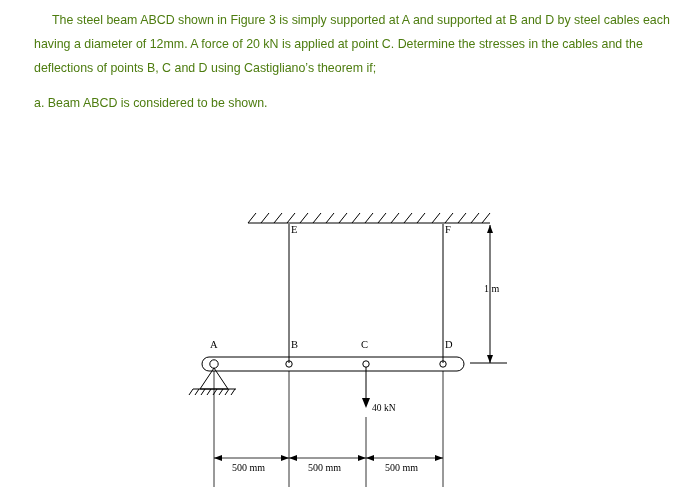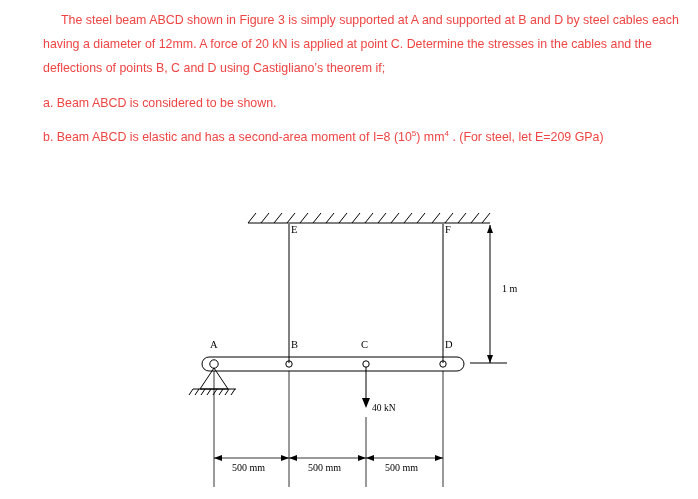--- a/index.html
+++ b/index.html
@@ -20,22 +20,21 @@
     width: 698px;
     height: 499px;
   }
   .problem-text {
     position: absolute;
     left: 34px;
     top: 8px;
     width: 636px;
     font-size: 12.4px;
     line-height: 1.95;
-    color: #ef4444;
-    margin-left: 9px;
+    color: #4d7c0f;
   }
   .para {
     margin: 0 0 10px 0;
   }
   .para.first {
     text-indent: 18px;
   }
   sup {
     font-size: 8px;
     vertical-align: super;
@@ -82,21 +81,20 @@
   }
 </style>
 </head>
 <body>
 
 <div id="page">
 
   <div class="problem-text">
     <p class="para first">The steel beam ABCD shown in Figure 3 is simply supported at A and supported at B and D by steel cables each having a diameter of 12mm. A force of 20 kN is applied at point C. Determine the stresses in the cables and the deflections of points B, C and D using Castigliano’s theorem if;</p>
     <p class="para">a. Beam ABCD is considered to be shown.</p>
-    <p class="para"><span>b. Beam ABCD is elastic and has a second-area moment of I=8 (10</span><sup>5</sup><span>) mm</span><sup>4</sup><span> . (For steel, let E=209 GPa)</span></p>
   </div>
 
   <div id="figure">
     <svg class="fig-svg" width="400" height="290" viewBox="0 0 400 290">
 
       <line x1="88" y1="18" x2="330" y2="18" stroke="#000" stroke-width="1"></line>
       <g stroke="#000" stroke-width="1">
         <line x1="88" y1="18" x2="96" y2="8"></line>
         <line x1="101" y1="18" x2="109" y2="8"></line>
         <line x1="114" y1="18" x2="122" y2="8"></line>
@@ -172,20 +170,20 @@
     </svg>
 
     <span class="fig-label" style="left:131px; top:19px;">E</span>
     <span class="fig-label" style="left:285px; top:19px;">F</span>
     <span class="fig-label" style="left:50px; top:134px;">A</span>
     <span class="fig-label" style="left:131px; top:134px;">B</span>
     <span class="fig-label" style="left:201px; top:134px;">C</span>
     <span class="fig-label" style="left:285px; top:134px;">D</span>
 
     <span class="force-label" style="left:212px; top:198px;">40 kN</span>
-    <span class="height-label" style="left:342px; top:78px;">1 m</span>
+    <span class="height-label" style="left:324px; top:78px;">1 m</span>
 
     <span class="dim-label" style="left:72px; top:257px;">500 mm</span>
     <span class="dim-label" style="left:148px; top:257px;">500 mm</span>
     <span class="dim-label" style="left:225px; top:257px;">500 mm</span>
   </div>
 
 </div>
 
 </body></html>

